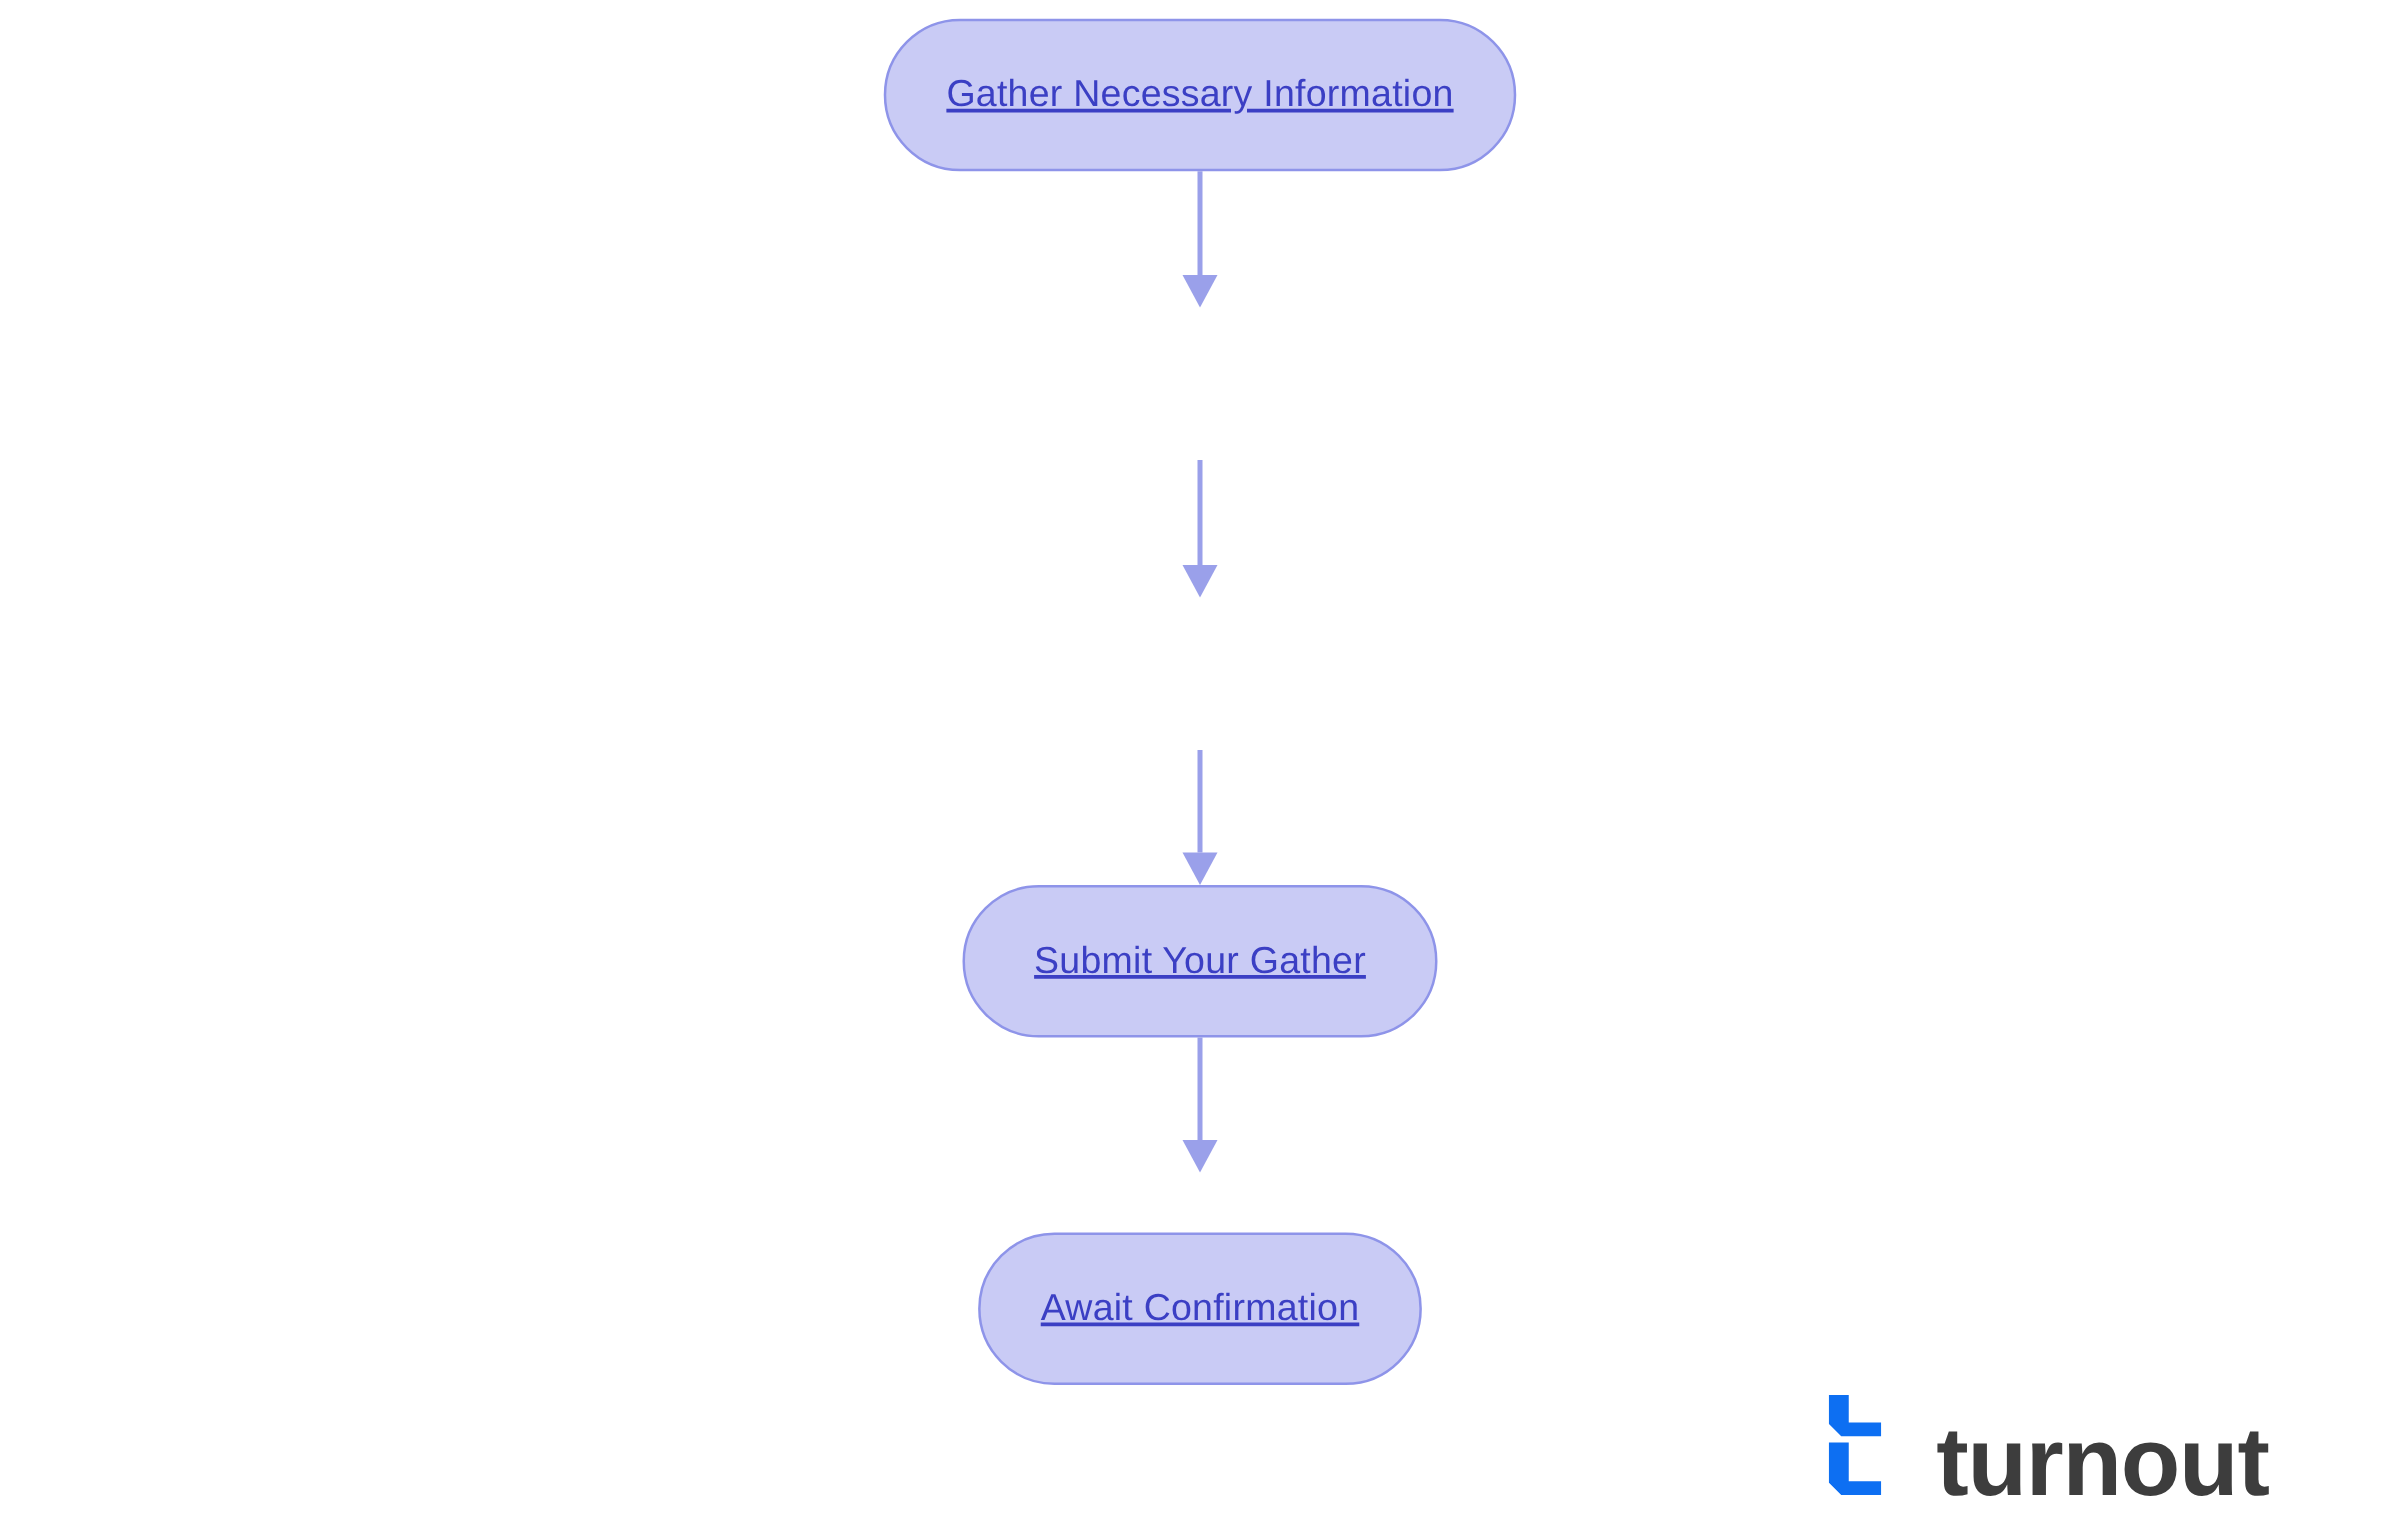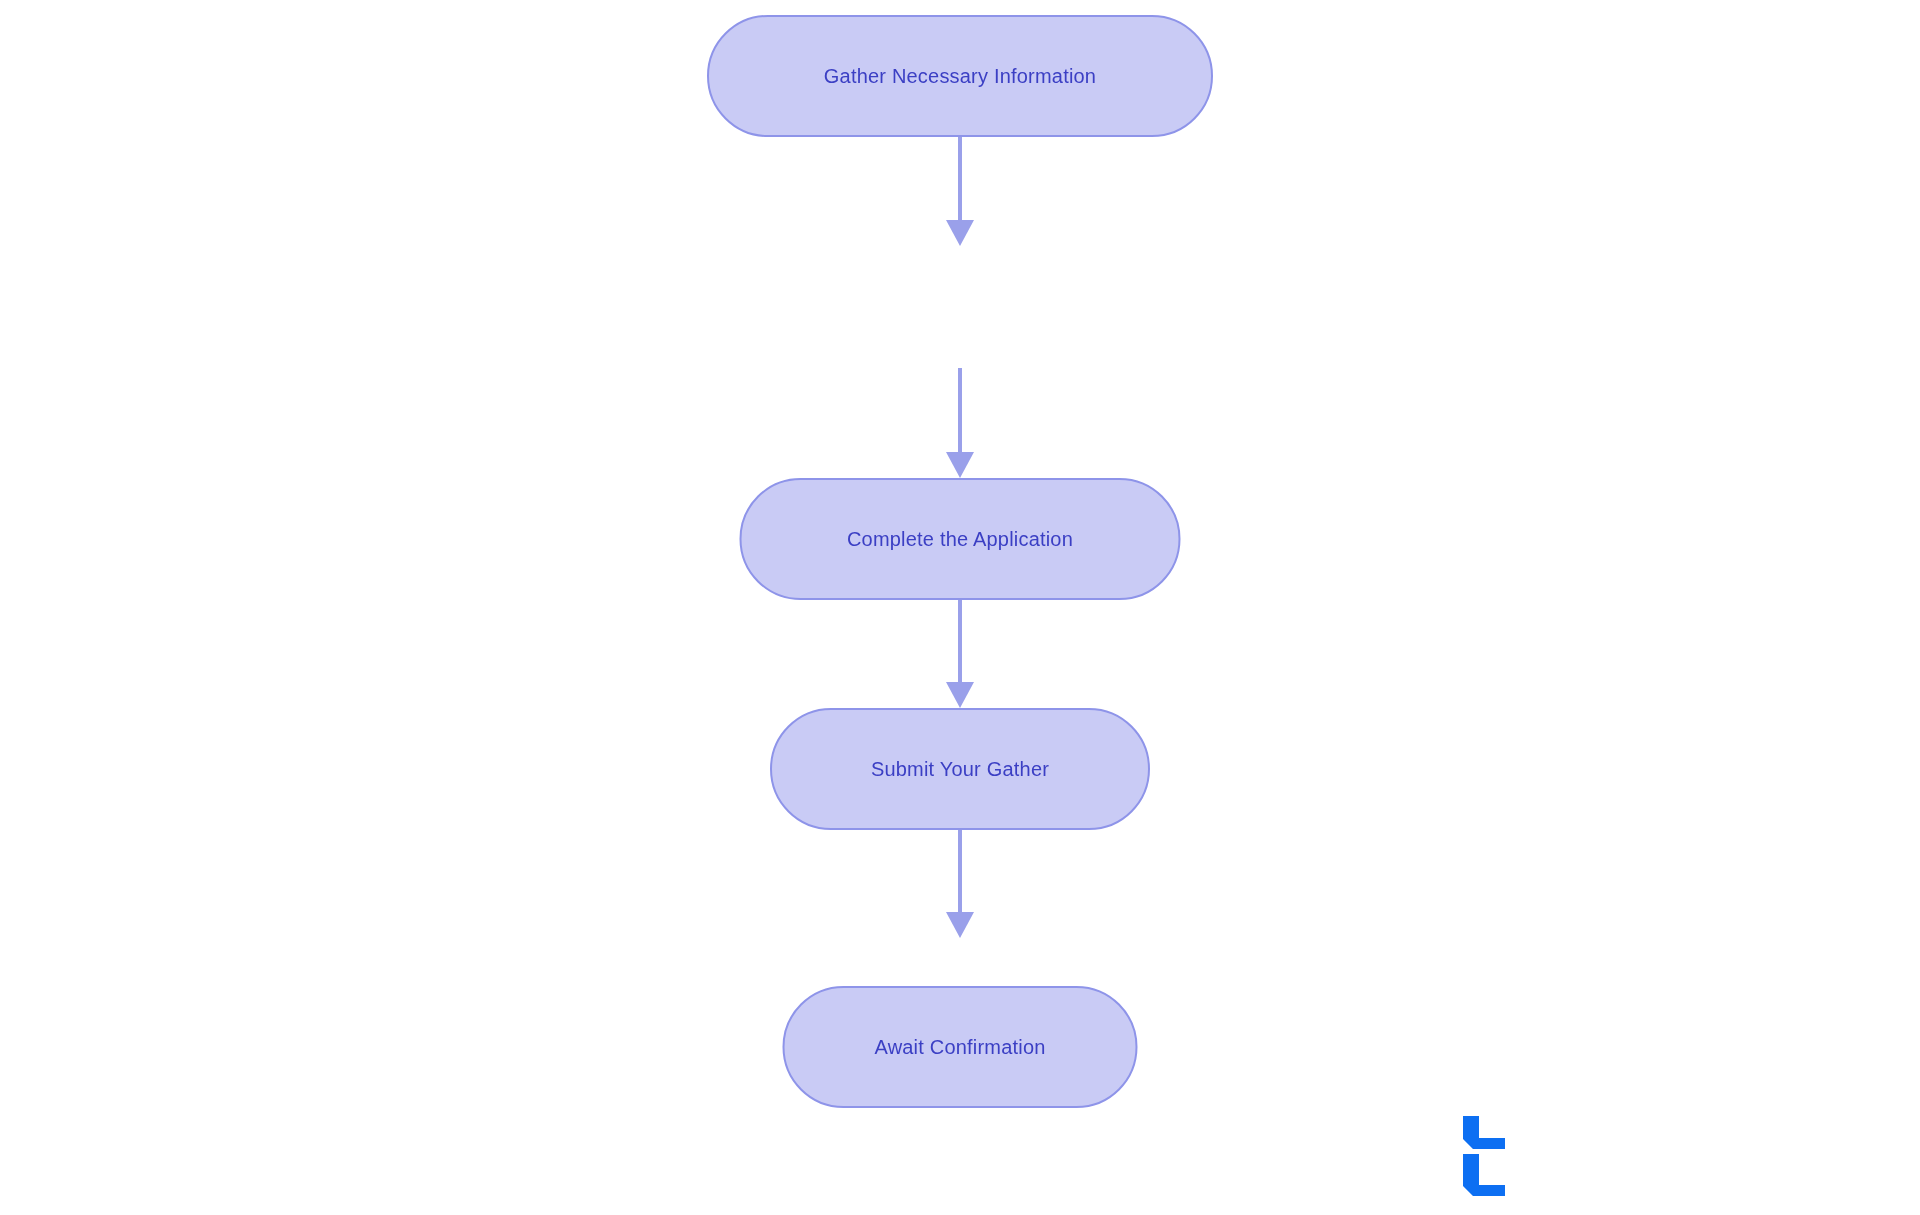--- a/index.html
+++ b/index.html
@@ -30,23 +30,24 @@
     height: 122px;
     border-radius: 61px;
     background: var(--node-fill);
     border: 2px solid var(--node-border);
     display: flex;
     align-items: center;
     justify-content: center;
   }
   .flow-node .node-label {
     color: var(--node-text);
-    font-size: 20px;
+    font-size: 30px;
     letter-spacing: 0.2px;
     white-space: nowrap;
+    text-decoration: underline;
   }
   .n1 { top: 15px;  width: 506px; }
   .n2 { top: 246px; width: 538px; }
   .n3 { top: 478px; width: 441px; }
   .n4 { top: 708px; width: 380px; }
   .n5 { top: 986px; width: 355px; }
 
   .flow-arrow {
     position: absolute;
     left: 50%;
@@ -109,23 +110,20 @@
     <div class="arrow-line"></div>
     <div class="arrow-head"></div>
   </div>
 
 
   <div class="flow-arrow a2">
     <div class="arrow-line"></div>
     <div class="arrow-head"></div>
   </div>
 
-  <div class="flow-node n3">
-    <span class="node-label">Complete the Application</span>
-  </div>
 
   <div class="flow-arrow a3">
     <div class="arrow-line"></div>
     <div class="arrow-head"></div>
   </div>
 
   <div class="flow-node n4">
     <span class="node-label">Submit Your Gather</span>
   </div>
 
@@ -136,15 +134,16 @@
 
   <div class="flow-node n5">
     <span class="node-label">Await Confirmation</span>
   </div>
 
   <div class="brand-logo">
     <svg class="logo-icon" viewBox="0 0 42 80" aria-hidden="true">
       <path fill="currentColor" d="M0,0 L16,0 L16,22 L42,22 L42,33 L10,33 L0,23 Z"></path>
       <path fill="currentColor" d="M0,38 L16,38 L16,69 L42,69 L42,80 L10,80 L0,70 Z"></path>
     </svg>
+    <span class="logo-wordmark">turnout</span>
   </div>
 
 </div>
 
 </body></html>

